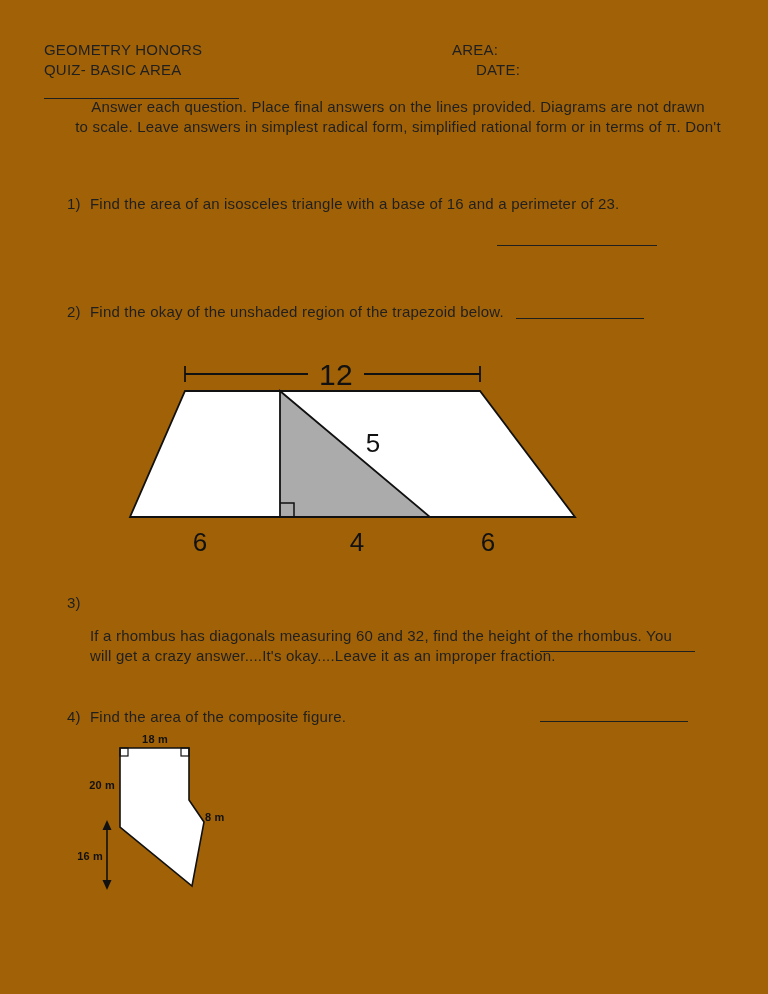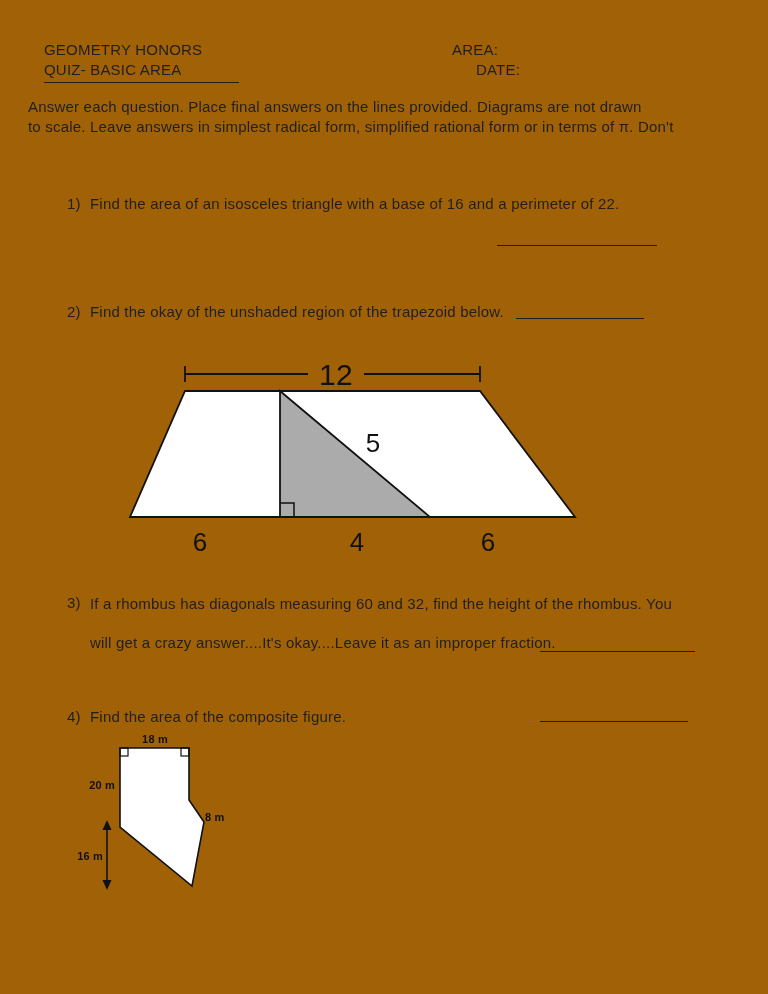--- a/index.html
+++ b/index.html
@@ -15,45 +15,45 @@
     color:#1f1f1f;
     font-size:15px;
     letter-spacing:0.2px;
     overflow:hidden;
   }
   .abs { position:absolute; }
   .qrow { display:flex; }
   .qnum { width:23px; flex:0 0 auto; }
   .blank { border-bottom:1.4px solid #1f1f1f; display:inline-block; }
   .blank-abs { position:absolute; border-bottom:1.4px solid #1f1f1f; }
-  .quiz-title { display:inline-block; border-bottom:1.4px solid #1f1f1f; padding-right:58px; padding-bottom:4px;text-align:right; }
+  .quiz-title { display:inline-block; border-bottom:1.4px solid #1f1f1f; padding-right:58px; padding-bottom:20px;text-align:right; }
   .instr { line-height:20px; }
   .q3text { line-height:20px; }
   svg text { font-family:"Liberation Sans","DejaVu Sans",sans-serif; fill:#111; }
 </style>
 </head>
 <body>
 
 <div class="page">
 
   <div class="abs" style="left:44px; top:41px;">GEOMETRY HONORS</div>
   <div class="abs" style="left:452px; top:41px;">AREA:</div>
   <div class="abs" style="left:44px; top:61px;">
     <span class="quiz-title">QUIZ- BASIC AREA</span>
   </div>
   <div class="abs" style="left:452px; top:61px;margin-left:24px;">DATE:</div>
 
-  <div class="abs instr" style="left:28px; top:97px; width:700px;">
+  <div class="abs instr" style="left:48px; top:97px; width:700px;text-align:center;">
     <div>Answer each question.  Place final answers on the lines provided.  Diagrams are not drawn</div>
     <div>to scale. Leave answers in simplest radical form, simplified rational form or in terms of π. Don't</div>
   </div>
 
   <div class="abs qrow" style="left:67px; top:195px; width:660px;">
     <span class="qnum">1)</span>
-    <span>Find the area of an isosceles triangle with a base of 16 and a perimeter of 22.</span>
+    <span>Find the area of an isosceles triangle with a base of 16 and a perimeter of 23.</span>
   </div>
   <div class="blank-abs" style="left:497px; top:230px; width:160px; height:16px;"></div>
 
   <div class="abs qrow" style="left:67px; top:303px; width:680px;">
     <span class="qnum">2)</span>
     <span>Find the okay of the unshaded region of the trapezoid below.</span>
     <span class="blank" style="width:128px; height:16px; margin-left:12px;"></span>
   </div>
 
   <svg class="abs" style="left:110px; top:352px;" width="480" height="215" viewBox="0 0 480 215">
@@ -74,22 +74,22 @@
 
     <text x="263" y="100" text-anchor="middle" font-size="26">5</text>
     <text x="90" y="199" text-anchor="middle" font-size="26">6</text>
     <text x="247" y="199" text-anchor="middle" font-size="26">4</text>
     <text x="378" y="199" text-anchor="middle" font-size="26">6</text>
   </svg>
 
   <div class="abs qrow" style="left:67px; top:594px; width:660px;">
     <span class="qnum">3)</span>
     <span class="q3text">
-      <span style="display:block;">If a rhombus has diagonals measuring 60 and 32, find the height of the rhombus.  You</span>
-      <span style="display:block;margin-top:19px;">will get a crazy answer....It's okay....Leave it as an improper fraction.</span>
+      <span style="display:block;margin-top:32px;">If a rhombus has diagonals measuring 60 and 32, find the height of the rhombus.  You</span>
+      <span style="display:block;">will get a crazy answer....It's okay....Leave it as an improper fraction.</span>
     </span>
   </div>
   <div class="blank-abs" style="left:540px; top:636px; width:155px; height:16px;"></div>
 
   <div class="abs qrow" style="left:67px; top:708px; width:470px;">
     <span class="qnum">4)</span>
     <span>Find the area of the composite figure.</span>
   </div>
   <div class="blank-abs" style="left:540px; top:706px; width:148px; height:16px;"></div>
 

